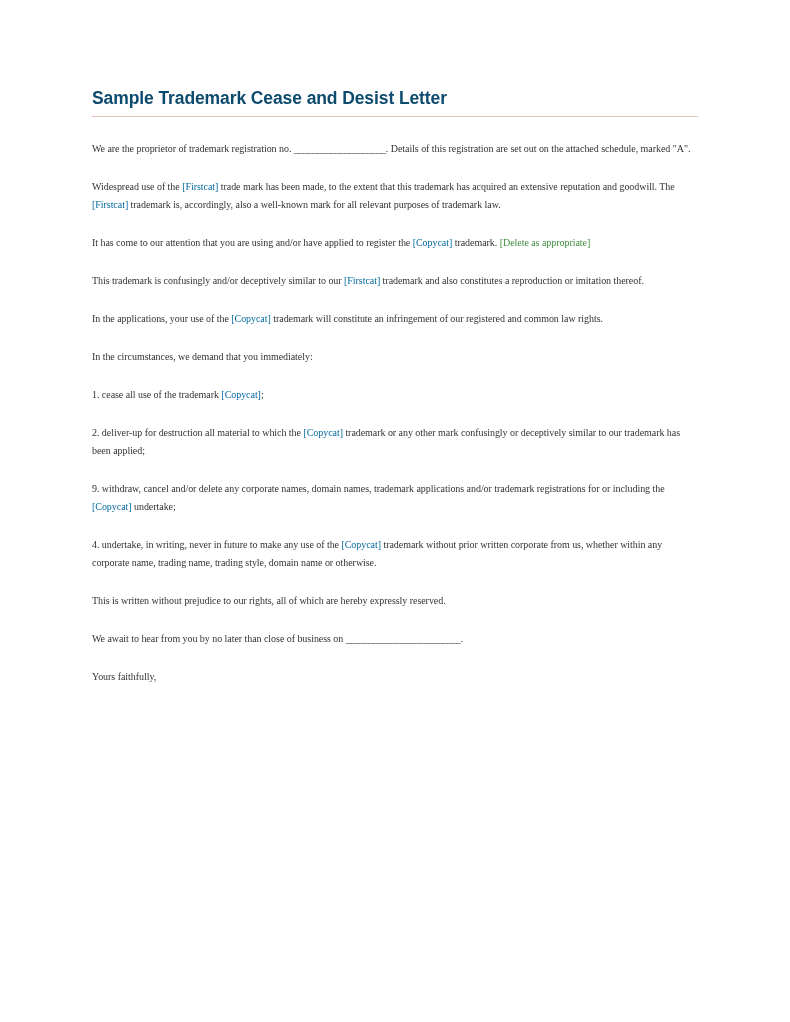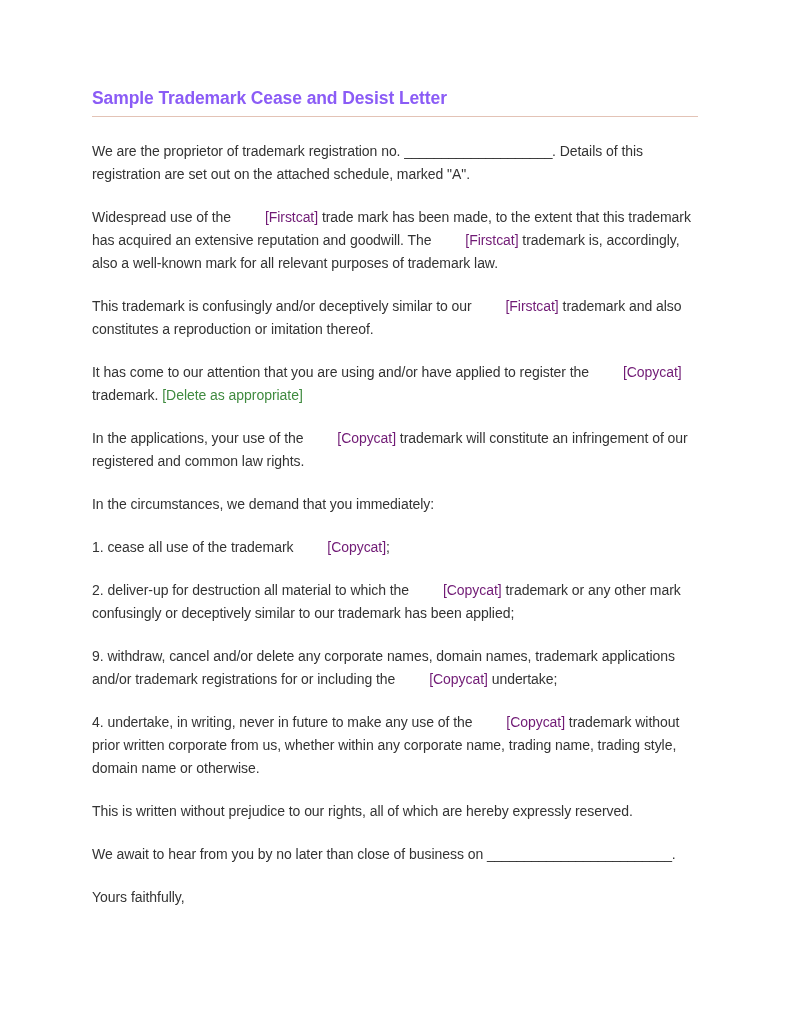--- a/index.html
+++ b/index.html
@@ -23,45 +23,45 @@
   }
   .doc {
     position: absolute;
     left: 92px;
     top: 88px;
     width: 606px;
   }
   .doc-title {
     font-size: 17.5px;
     font-weight: bold;
-    color: #8b5cf6;
+    color: #0c4a6e;
     letter-spacing: -0.1px;
     margin: 0;
     padding: 0 0 7px 0;
     line-height: 1.2;
   }
   .title-rule {
     height: 1px;
     background: #e3c3b6;
     width: 100%;
     margin: 0 0 23px 0;
   }
   .para {
-    font-size: 14px;
-    line-height: 23px;
+    font-size: 10px;
+    line-height: 18px;
     color: #333333;
     margin: 0 0 20px 0;
     letter-spacing: -0.05px;
+    font-family: Liberation Serif, serif;
   }
   .para:last-child {
     margin-bottom: 4px;
   }
   .mark {
-    color: #701a75;
-    margin-left: 30px;
+    color: #0369a1;
   }
   .note {
     color: #3f8a3f;
   }
   .blank {
     letter-spacing: -0.4px;
   }
 </style>
 </head>
 <body>
@@ -76,25 +76,25 @@
 
     <p class="para">
       <span>We are the proprietor of trademark registration no. </span><span class="blank">____________________</span><span>. Details of this registration are set out on the attached schedule, marked "A".</span>
     </p>
 
     <p class="para">
       <span>Widespread use of the </span><span class="mark">[Firstcat]</span><span> trade mark has been made, to the extent that this trademark has acquired an extensive reputation and goodwill. The </span><span class="mark">[Firstcat]</span><span> trademark is, accordingly, also a well-known mark for all relevant purposes of trademark law.</span>
     </p>
 
     <p class="para">
-      <span>This trademark is confusingly and/or deceptively similar to our </span><span class="mark">[Firstcat]</span><span> trademark and also constitutes a reproduction or imitation thereof.</span>
+      <span>It has come to our attention that you are using and/or have applied to register the </span><span class="mark">[Copycat]</span><span> trademark. </span><span class="note">[Delete as appropriate]</span>
     </p>
 
     <p class="para">
-      <span>It has come to our attention that you are using and/or have applied to register the </span><span class="mark">[Copycat]</span><span> trademark. </span><span class="note">[Delete as appropriate]</span>
+      <span>This trademark is confusingly and/or deceptively similar to our </span><span class="mark">[Firstcat]</span><span> trademark and also constitutes a reproduction or imitation thereof.</span>
     </p>
 
     <p class="para">
       <span>In the applications, your use of the </span><span class="mark">[Copycat]</span><span> trademark will constitute an infringement of our registered and common law rights.</span>
     </p>
 
     <p class="para">In the circumstances, we demand that you immediately:</p>
 
     <p class="para">
       <span>1. cease all use of the trademark </span><span class="mark">[Copycat]</span><span>;</span>

